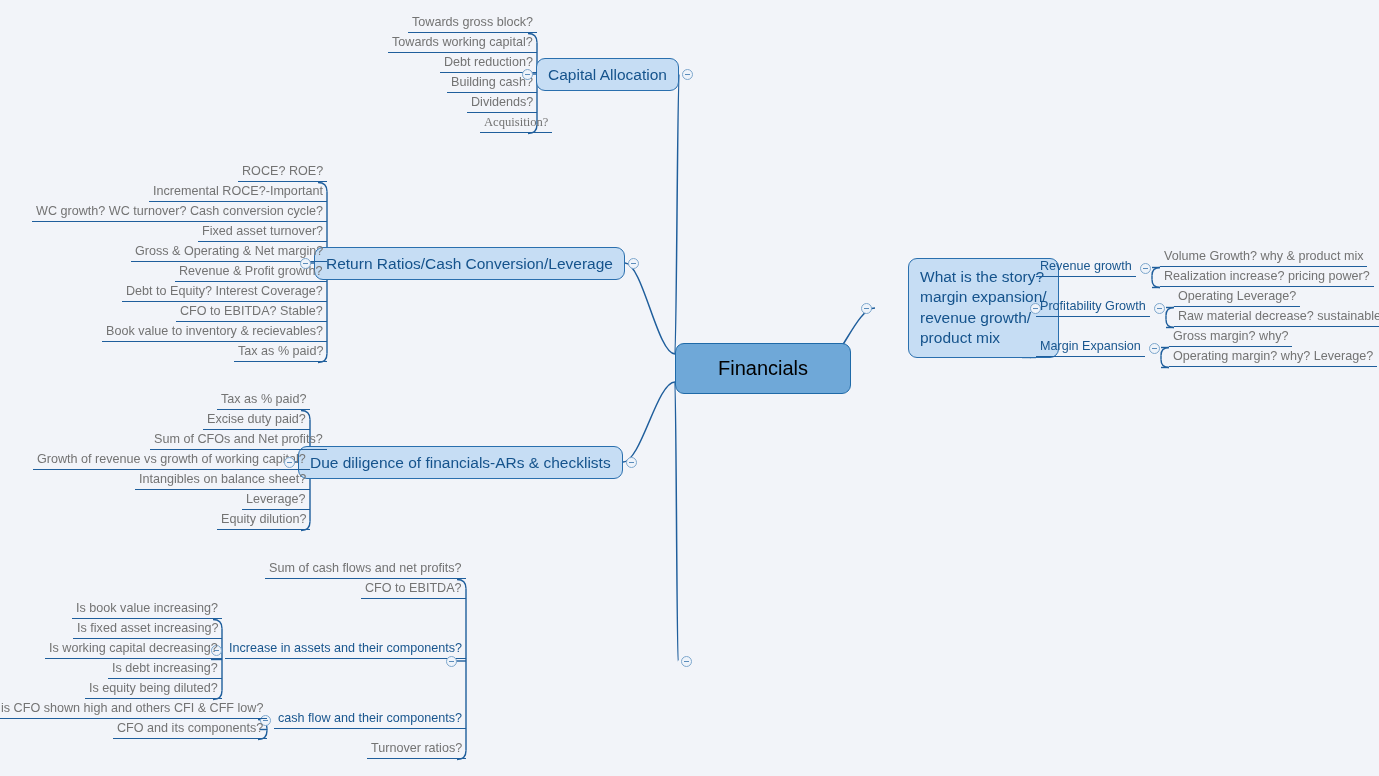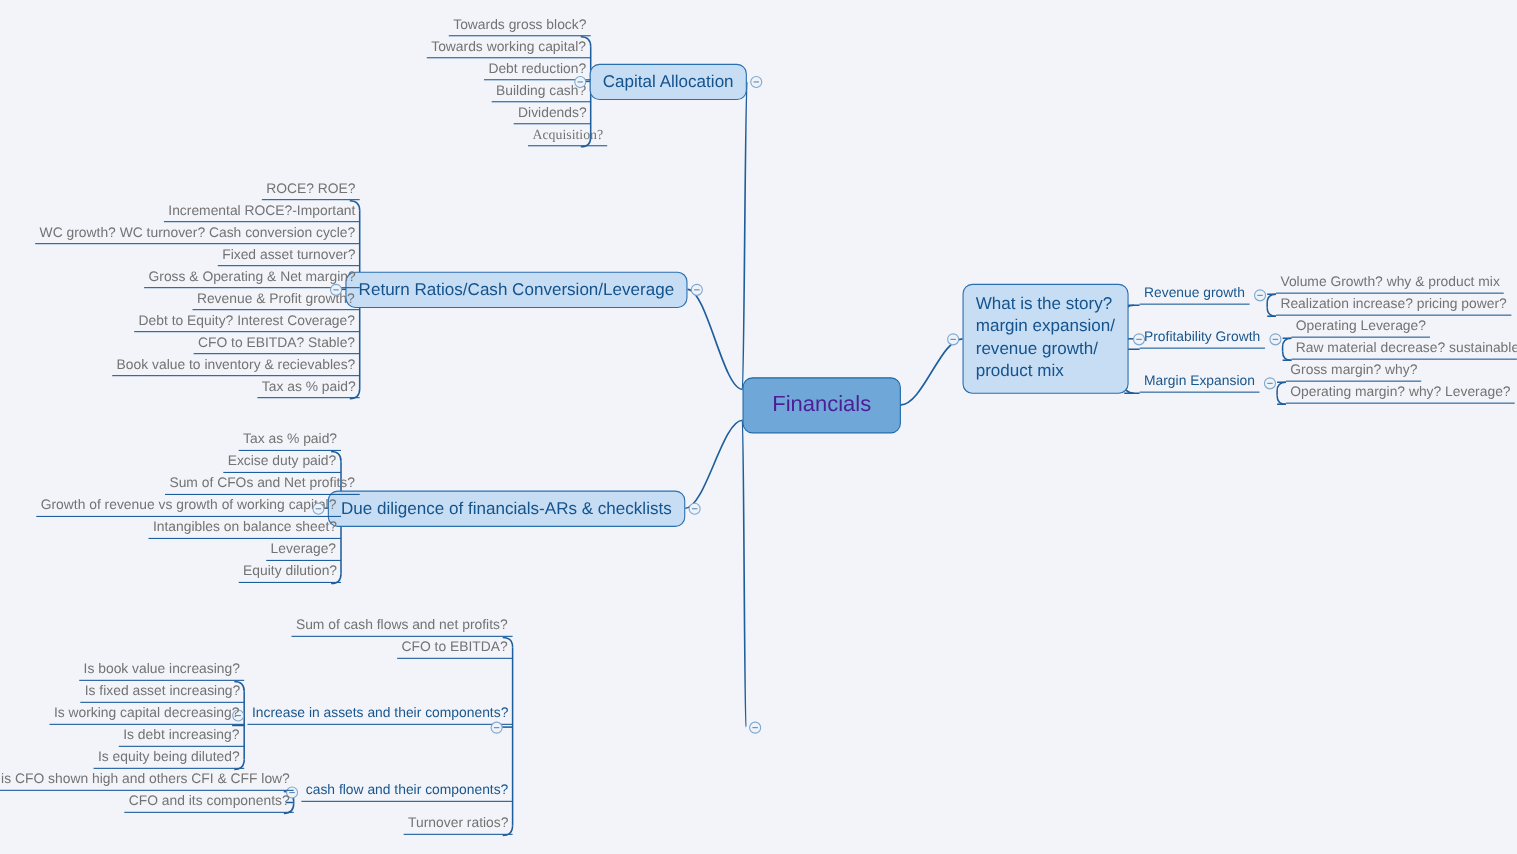--- a/index.html
+++ b/index.html
@@ -14,36 +14,36 @@
   #canvas{position:absolute;left:0;top:0;width:1379px;height:776px;}
   svg.links{position:absolute;left:0;top:0;width:1379px;height:776px;pointer-events:none;}
 
   
   .node{position:absolute;white-space:nowrap;line-height:1.25;}
 
   .root-node{
     background:#6fa8d8;
     border:1.6px solid #1f6aa8;
     border-radius:9px;
-    color:#4c1d95;
+    color:#000000;
     font-size:20px;
-    padding:12px 26px;
+    padding:12px 42px;
     text-align:center;
   }
 
   .branch-node{
     background:#c6ddf4;
     border:1.5px solid #2a6fae;
     border-radius:9px;
     color:#15538c;
     font-size:15.5px;
     padding:6px 11px;
     text-align:left;
   }
-  .branch-node.multiline{line-height:1.32;padding:8px 11px;}
+  .branch-node.multiline{line-height:1.32;padding:8px 11px;margin-left:33px;}
 
   
   .mid-node{
     font-size:12.6px;
     color:#19568e;
     padding:0 4px 2px 4px;
     border-bottom:1.4px solid #1f5e9c;
   }
 
   

